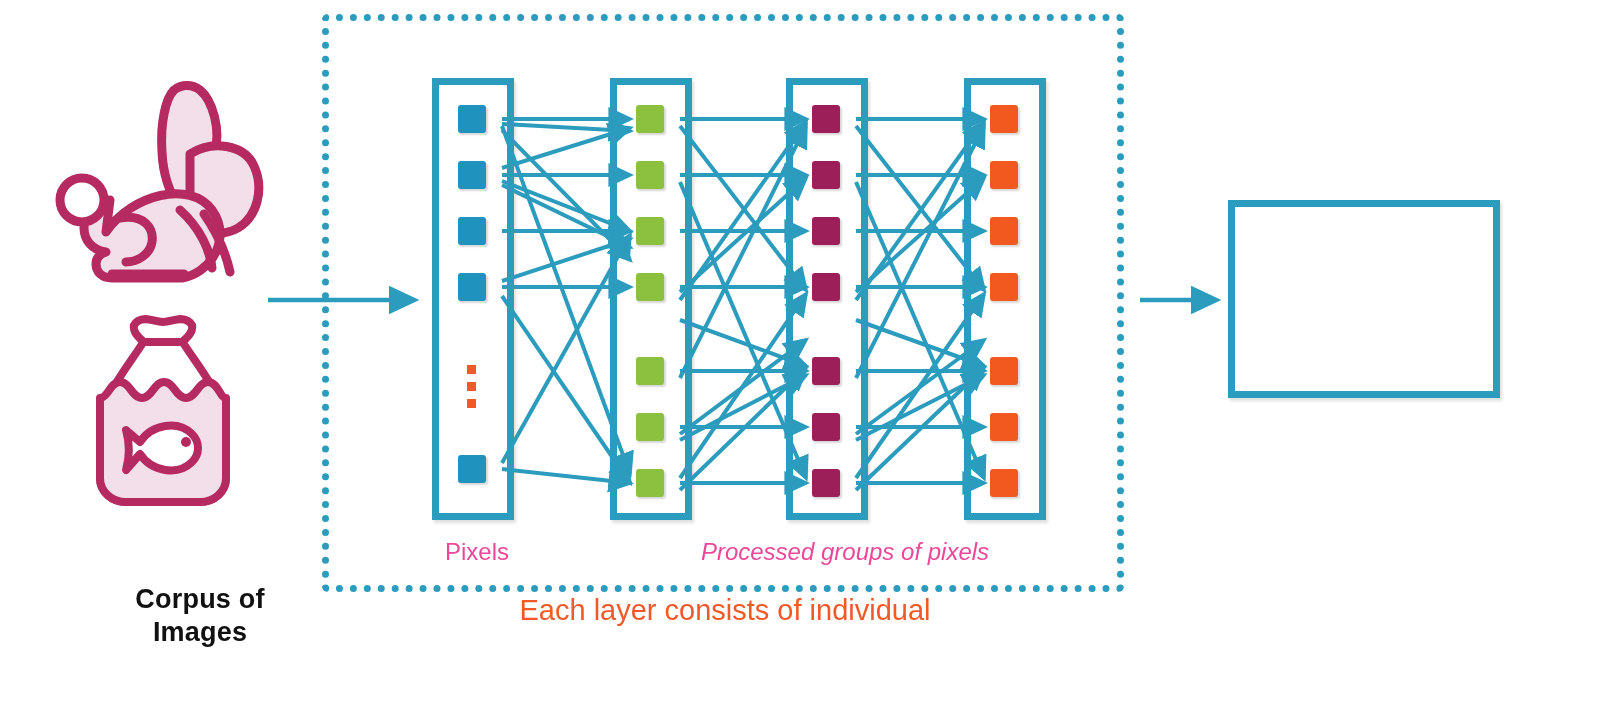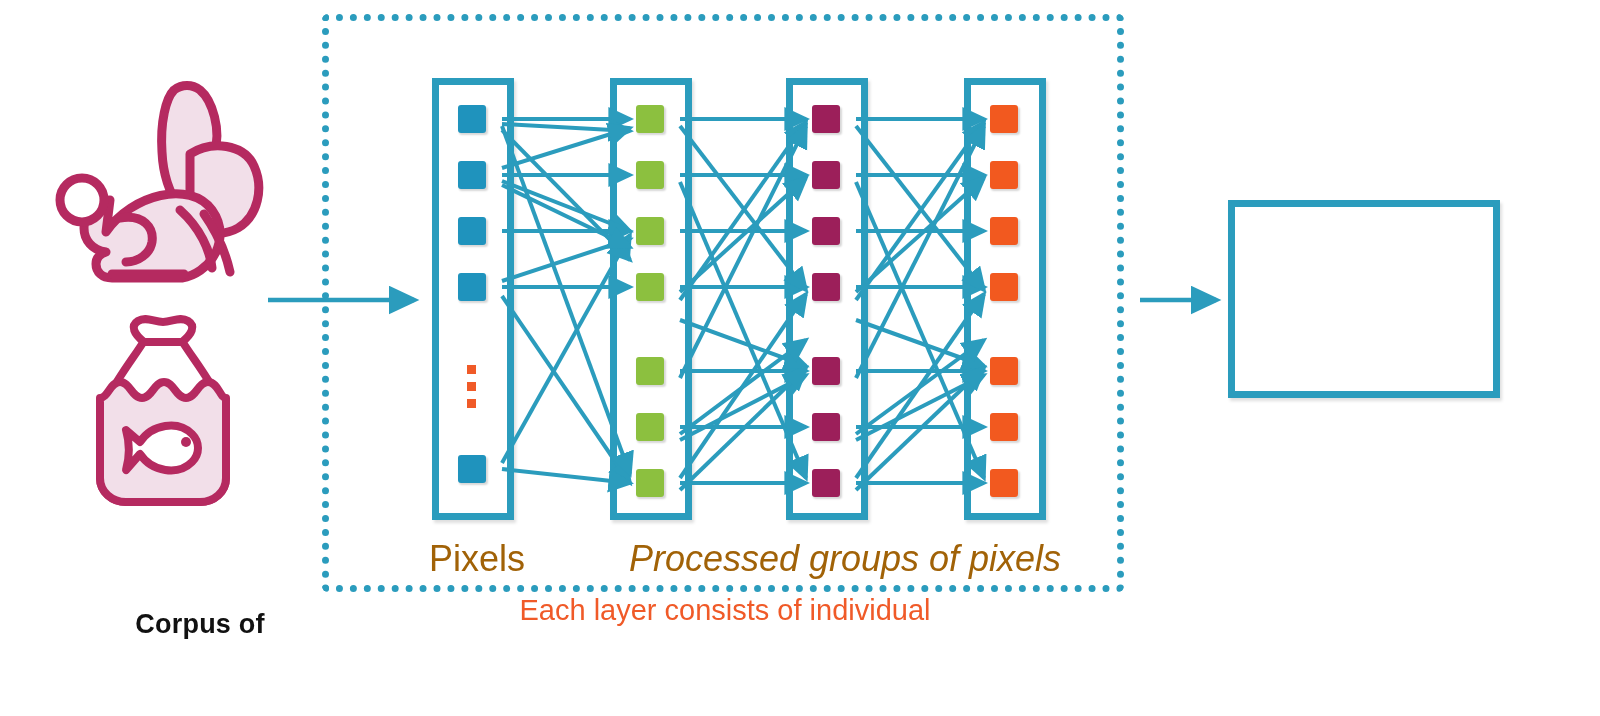--- a/index.html
+++ b/index.html
@@ -14,23 +14,23 @@
     border:7px dotted #2b9cbd;border-radius:6px;box-sizing:border-box;
   }
 
   
   .svg-layer{position:absolute;left:0;top:0;width:1600px;height:716px;}
 
   
   .lbl{position:absolute;text-align:center;line-height:1.22;}
   .lbl-black{color:#111111;font-weight:700;font-size:27px;letter-spacing:.2px;}
   .lbl-orange{color:#f05a28;font-weight:400;font-size:29px;}
-  .lbl-orange-sm{color:#a16207;font-weight:400;font-size:36px;}
-
-  #corpus-label{left:20px;top:608px;width:360px;}
+  .lbl-orange-sm{color:#ec4899;font-weight:400;font-size:24px;}
+
+  #corpus-label{left:20px;top:583px;width:360px;}
   #classifier-label{left:1180px;top:608px;width:400px;}
   #pixels-label{left:382px;top:537px;width:190px;}
   #processed-label{left:580px;top:537px;width:530px;font-style:italic;}
   #each-layer-label{left:430px;top:593px;width:590px;}
 
   
   .node{position:absolute;width:28px;height:28px;border-radius:3px;
         box-shadow:1.5px 2px 2px rgba(0,0,0,.16);}
 
   
@@ -233,16 +233,17 @@
   <div class="lbl lbl-orange-sm" id="pixels-label">Pixels</div>
 
   <div class="lbl lbl-orange-sm" id="processed-label">Processed groups of pixels</div>
 
   <div class="lbl lbl-orange" id="each-layer-label">
     <div>Each layer consists of individual</div>
   </div>
 
   <div class="lbl lbl-black" id="corpus-label">
     <div>Corpus of</div>
+    <div>Images</div>
   </div>
 
 
 </div>
 
 </body></html>

